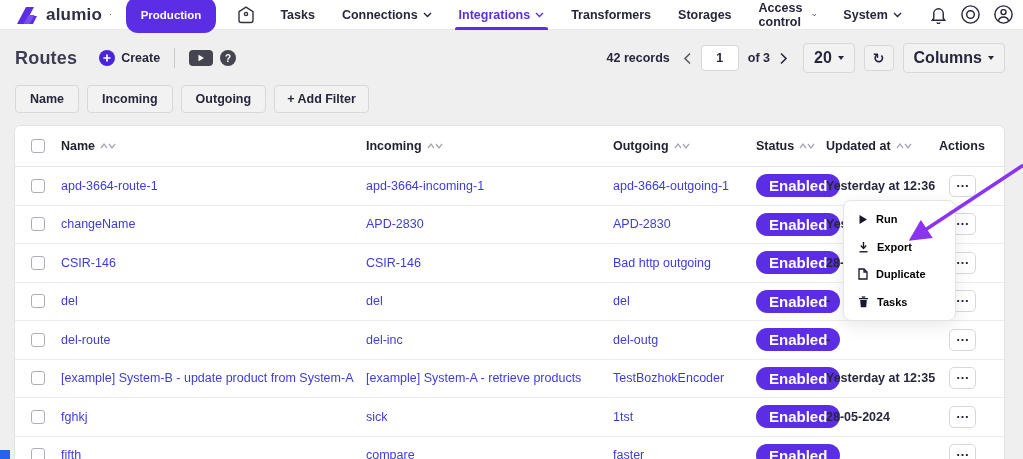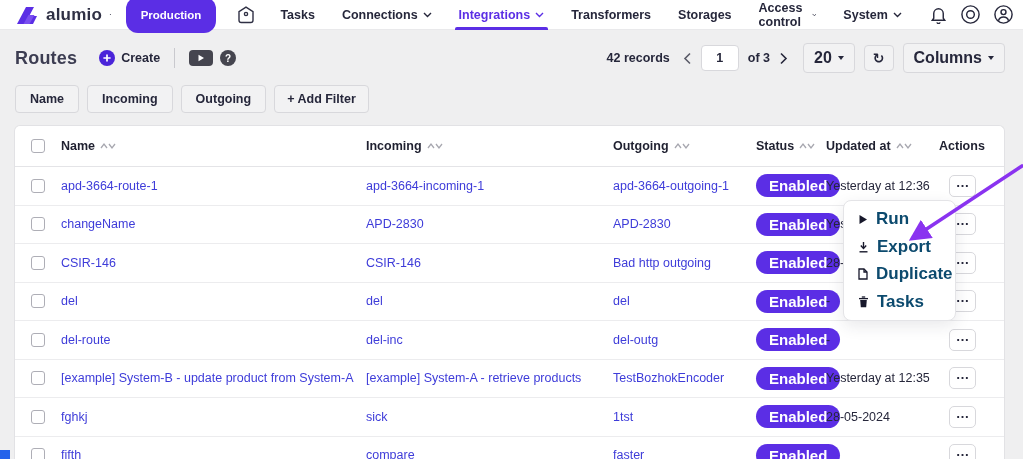--- a/index.html
+++ b/index.html
@@ -48,26 +48,26 @@
   .chip.add{padding:6px 12px;}
   
   .card{position:absolute;left:14px;top:125px;width:991px;height:334px;background:#fff;border:1px solid #E2E2E5;border-bottom:none;border-radius:6px 6px 0 0;overflow:hidden;z-index:1;}
   .trow{display:grid;grid-template-columns:46px 305px 247px 143px 70px 110px 1fr;align-items:center;}
   .thead{height:41px;border-bottom:1px solid #E4E4E7;font-size:12.5px;font-weight:700;color:#1F2030;}
   .th{display:flex;align-items:center;gap:4px;}
   .tr{height:38.5px;border-bottom:1px solid var(--rowline);font-size:12.5px;}
   .cb{width:14px;height:14px;border:1.5px solid #AEAEB6;border-radius:3px;background:#fff;margin-left:16px;cursor:pointer;}
   .cell-link{color:var(--link);font-weight:500;cursor:pointer;white-space:nowrap;overflow:hidden;text-overflow:ellipsis;padding-right:10px;}
   .badge{display:inline-block;background:var(--accent);color:#fff;font-size:15px;font-weight:700;padding:4px 13px;border-radius:20px;line-height:1;}
-  .updated{font-size:12.5px;font-weight:400;color:var(--dark);white-space:nowrap;overflow:hidden;}
+  .updated{font-size:12.5px;font-weight:700;color:var(--dark);white-space:nowrap;overflow:hidden;}
   .dots-btn{width:27px;height:22px;background:#fff;border:1px solid #D8D8DC;border-radius:5px;font-size:13px;font-weight:700;color:var(--dark);display:flex;align-items:center;justify-content:center;margin-left:13px;cursor:pointer;line-height:0;}
   .th-actions{padding-left:3px;}
   
   .ctx-menu{position:absolute;left:843px;top:200px;width:113px;height:121px;background:#fff;border:1px solid #E4E4E7;border-radius:8px;box-shadow:0 5px 16px rgba(40,40,60,.10);z-index:40;display:flex;flex-direction:column;justify-content:space-evenly;padding:4px 0;}
-  .ctx-item{display:flex;align-items:center;gap:8px;padding-left:14px;font-size:17px;font-weight:600;color:#0c4a6e;cursor:pointer;height:26px;}
+  .ctx-item{display:flex;align-items:center;gap:8px;padding-left:14px;font-size:11px;font-weight:600;color:#000000;cursor:pointer;height:26px;}
   
   .arrow-overlay{position:absolute;inset:0;z-index:60;pointer-events:none;}
   .blue-fragment{position:absolute;left:0;bottom:0;width:10px;height:9px;background:#2463EB;z-index:70;}
 </style>
 </head>
 <body>
 
 <header class="topbar">
   <div class="logo">
     <svg width="26" height="20" viewBox="0 0 26 20">

